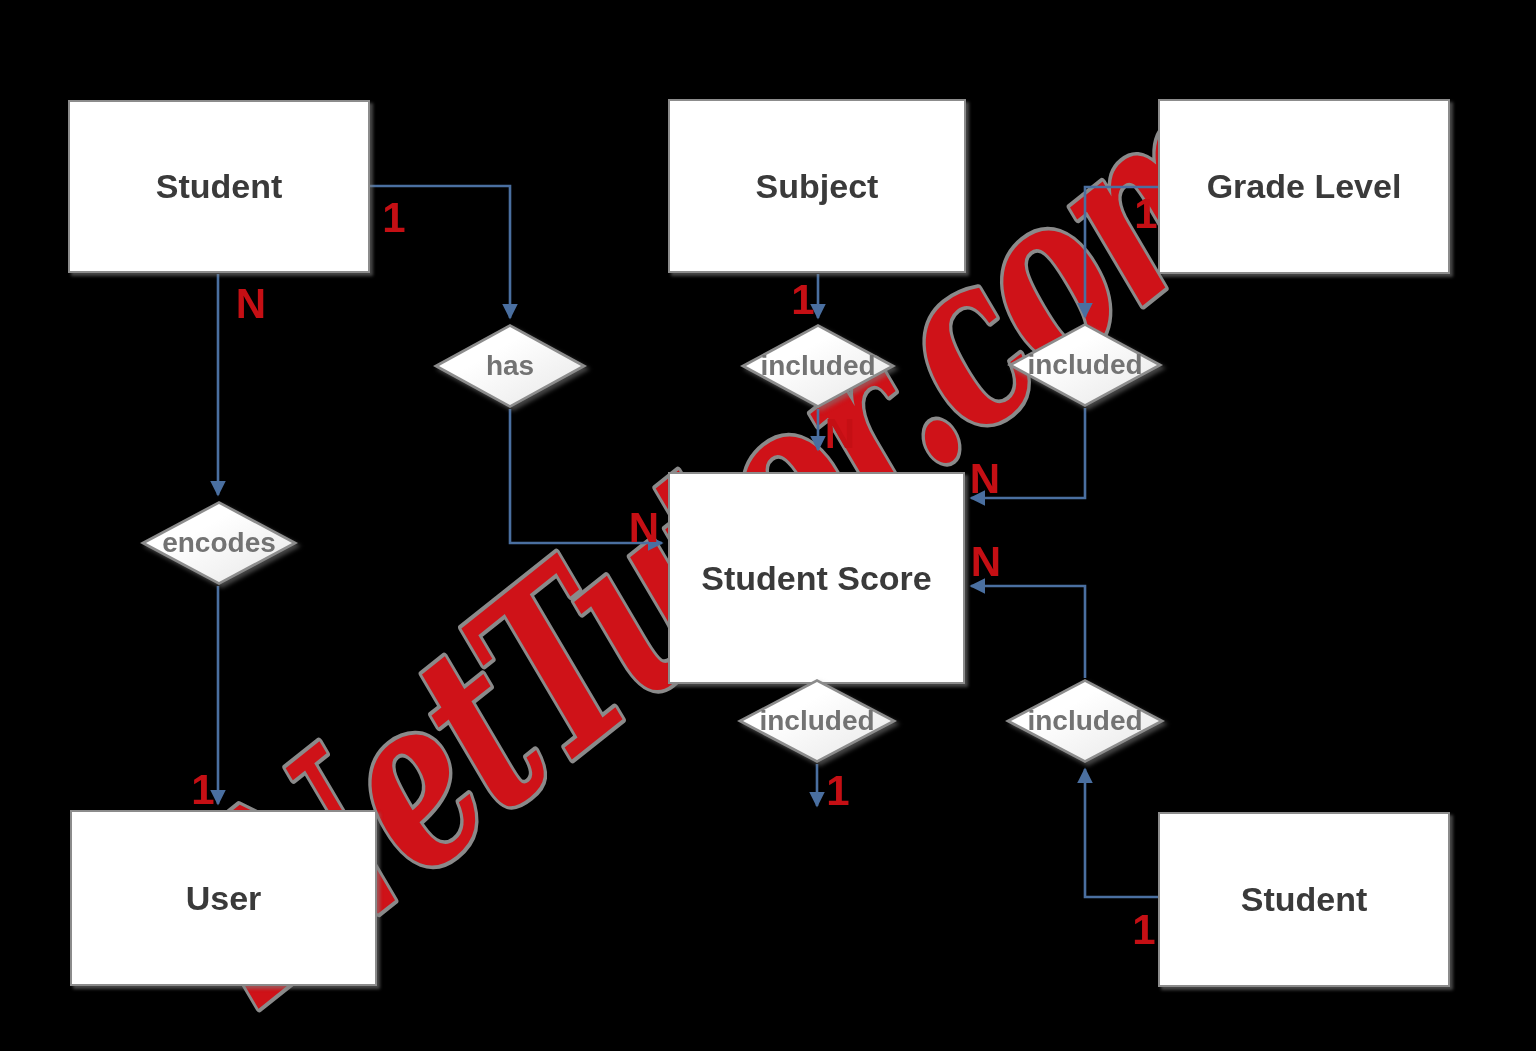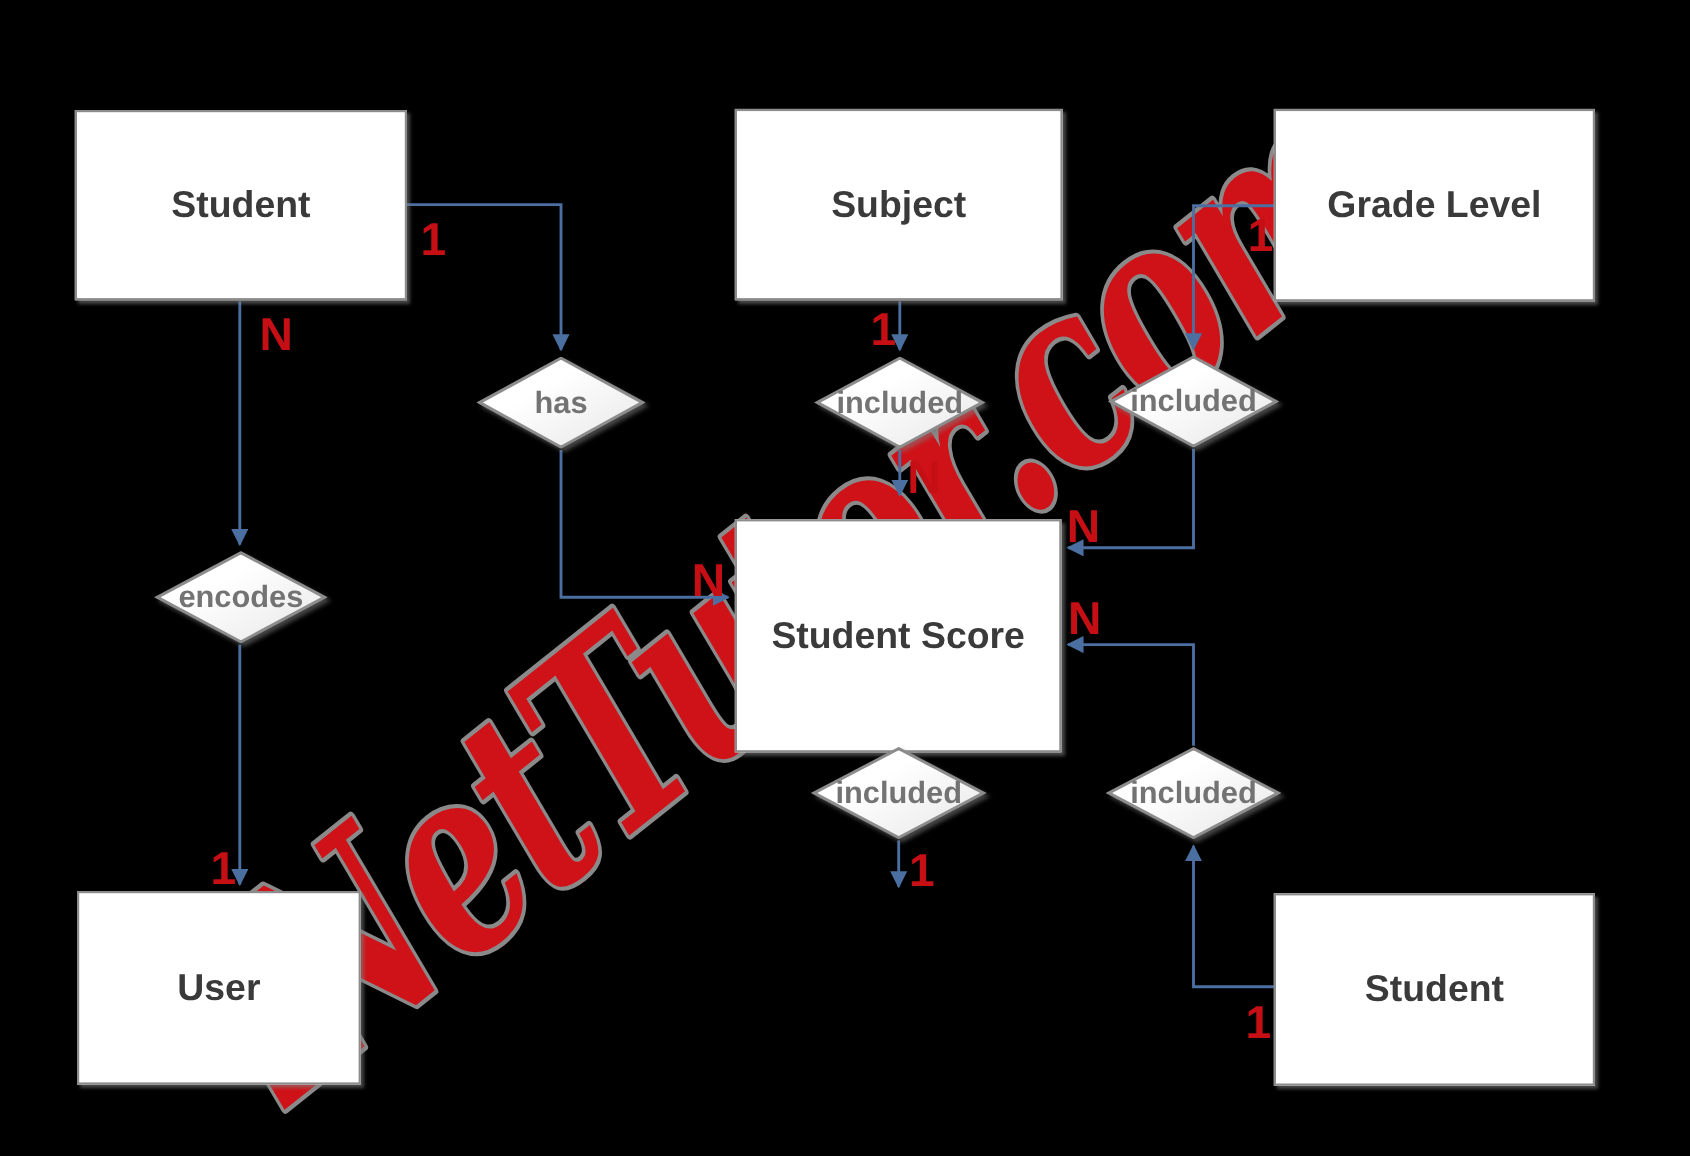--- a/index.html
+++ b/index.html
@@ -158,21 +158,21 @@
     </div>
     <div class="entity" style="left:668px;top:99px;width:298px;height:174px;">
       <span class="entity-label">Subject</span>
     </div>
     <div class="entity" style="left:1158px;top:99px;width:292px;height:175px;">
       <span class="entity-label">Grade Level</span>
     </div>
     <div class="entity" style="left:668px;top:472px;width:297px;height:212px;">
       <span class="entity-label">Student Score</span>
     </div>
-    <div class="entity" style="left:70px;top:810px;width:258px;height:176px;">
+    <div class="entity" style="left:70px;top:810px;width:307px;height:176px;">
       <span class="entity-label">User</span>
     </div>
     <div class="entity" style="left:1158px;top:812px;width:292px;height:175px;">
       <span class="entity-label">Student</span>
     </div>
 
     <div class="diamond" style="left:433px;top:324px;width:154px;height:84px;">
       <div class="d-border"></div>
       <div class="d-fill"></div>
       <span class="d-label">has</span>

